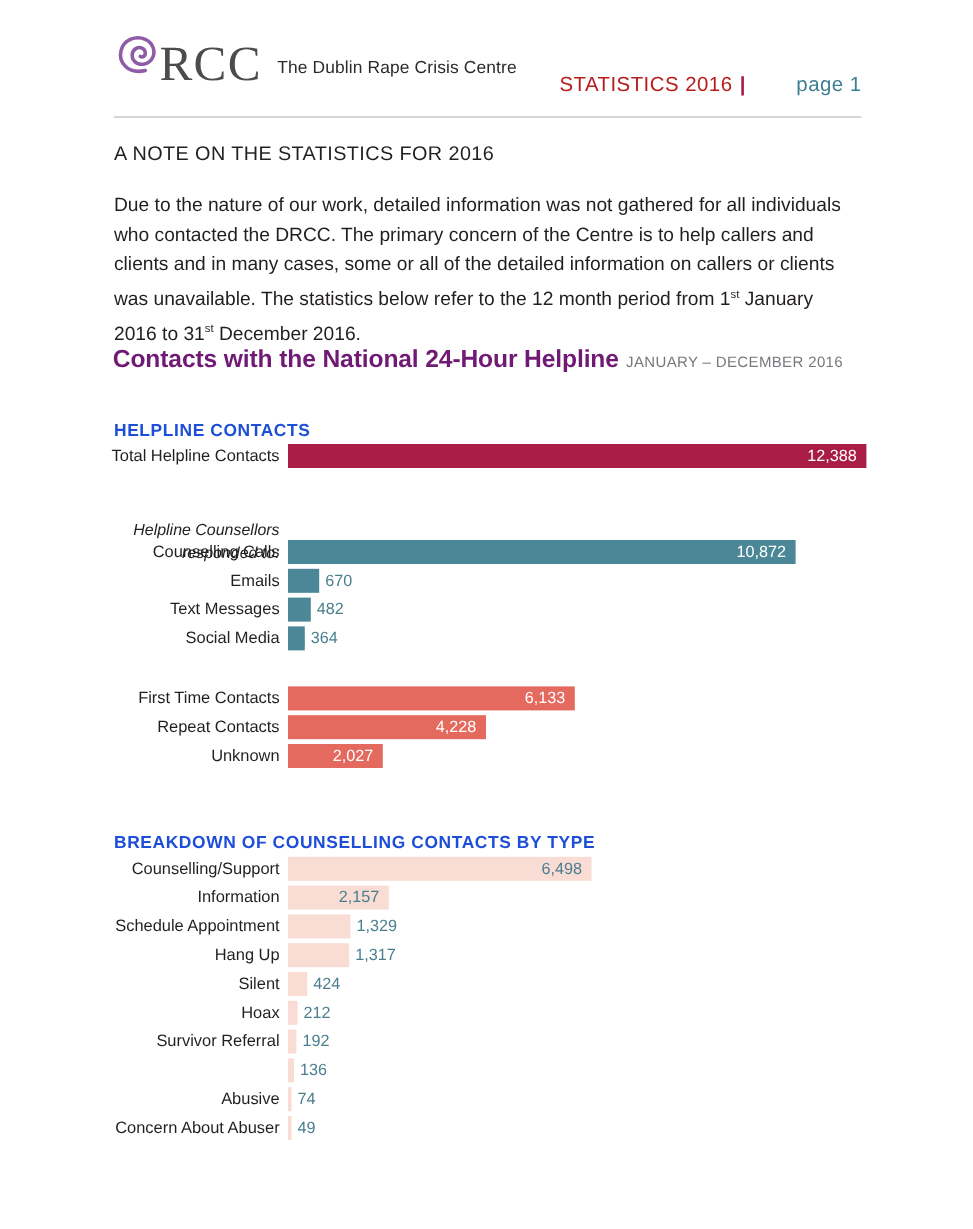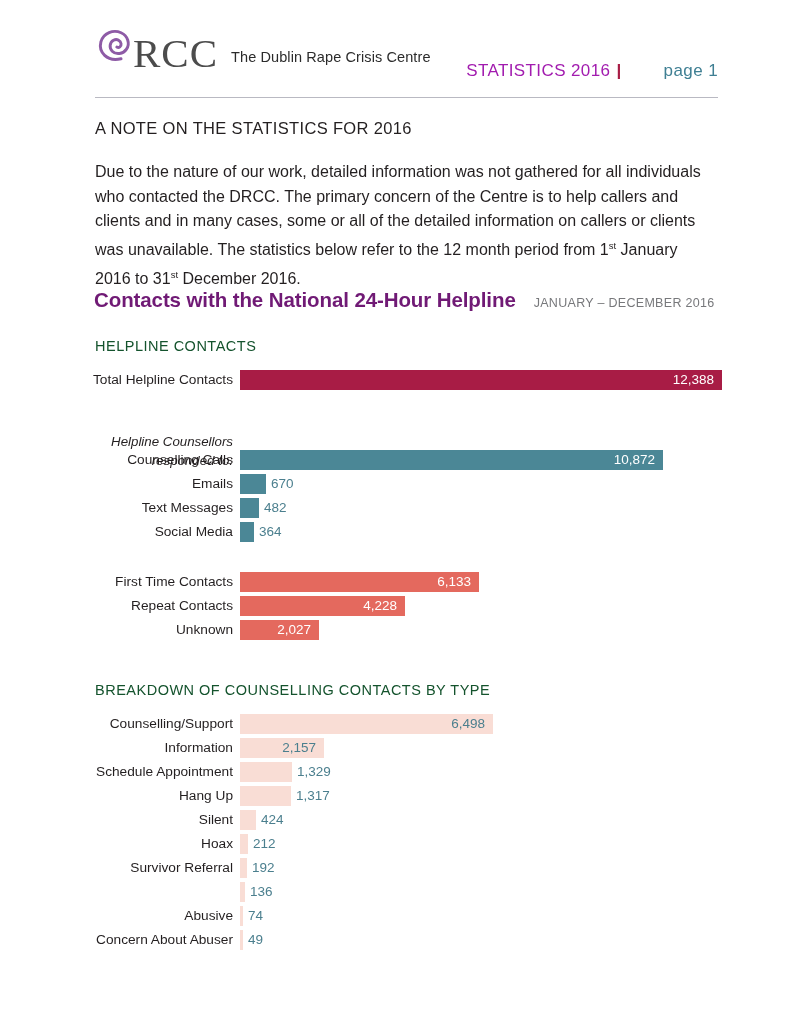--- a/index.html
+++ b/index.html
@@ -19,21 +19,21 @@
     color:#4c4c4c;letter-spacing:1px;margin-left:-4px;
   }
   .org-name{
     font-size:14.5px;color:#2b2b2b;margin-left:13px;margin-bottom:7px;
     letter-spacing:.1px;white-space:nowrap;
   }
   .header-right{
     position:absolute;right:0;bottom:7px;white-space:nowrap;
     font-size:17px;letter-spacing:.4px;
   }
-  .stats-label{color:#a21caf;}
+  .stats-label{color:#b91c1c;}
   .sep{color:#a81c45;margin:0 6px;font-weight:700;}
   .page-label{color:#3f7f93;margin-left:36px;}
 
   .rule{
     position:absolute;left:95px;top:97px;width:623px;height:1px;
     background:#b9b9c2;
   }
 
   
   .note-title{
@@ -47,26 +47,26 @@
   .note-body sup{font-size:9.5px;vertical-align:super;}
 
   
   .sec-title{
     position:absolute;left:94px;top:288px;white-space:nowrap;
   }
   .sec-title .main{
     font-size:20.5px;font-weight:700;color:#701a75;letter-spacing:-.1px;
   }
   .sec-title .sub{
-    font-size:12.5px;color:#77787b;letter-spacing:.3px;margin-left:18px;
+    font-size:12.5px;color:#77787b;letter-spacing:.3px;margin-left:6px;
   }
 
   .block-head{
     position:absolute;left:95px;
-    font-size:14.5px;font-weight:400;color:#14532d;letter-spacing:.5px;
+    font-size:14.5px;font-weight:700;color:#1d4ed8;letter-spacing:.5px;margin-top:13px;
   }
   #head-helpline{top:338px;}
   #head-breakdown{top:682px;}
 
   
   .chart{position:absolute;left:0;width:811px;}
   #chart-helpline{top:368px;}
   #chart-breakdown{top:712px;}
 
   .row{position:relative;height:24px;}

